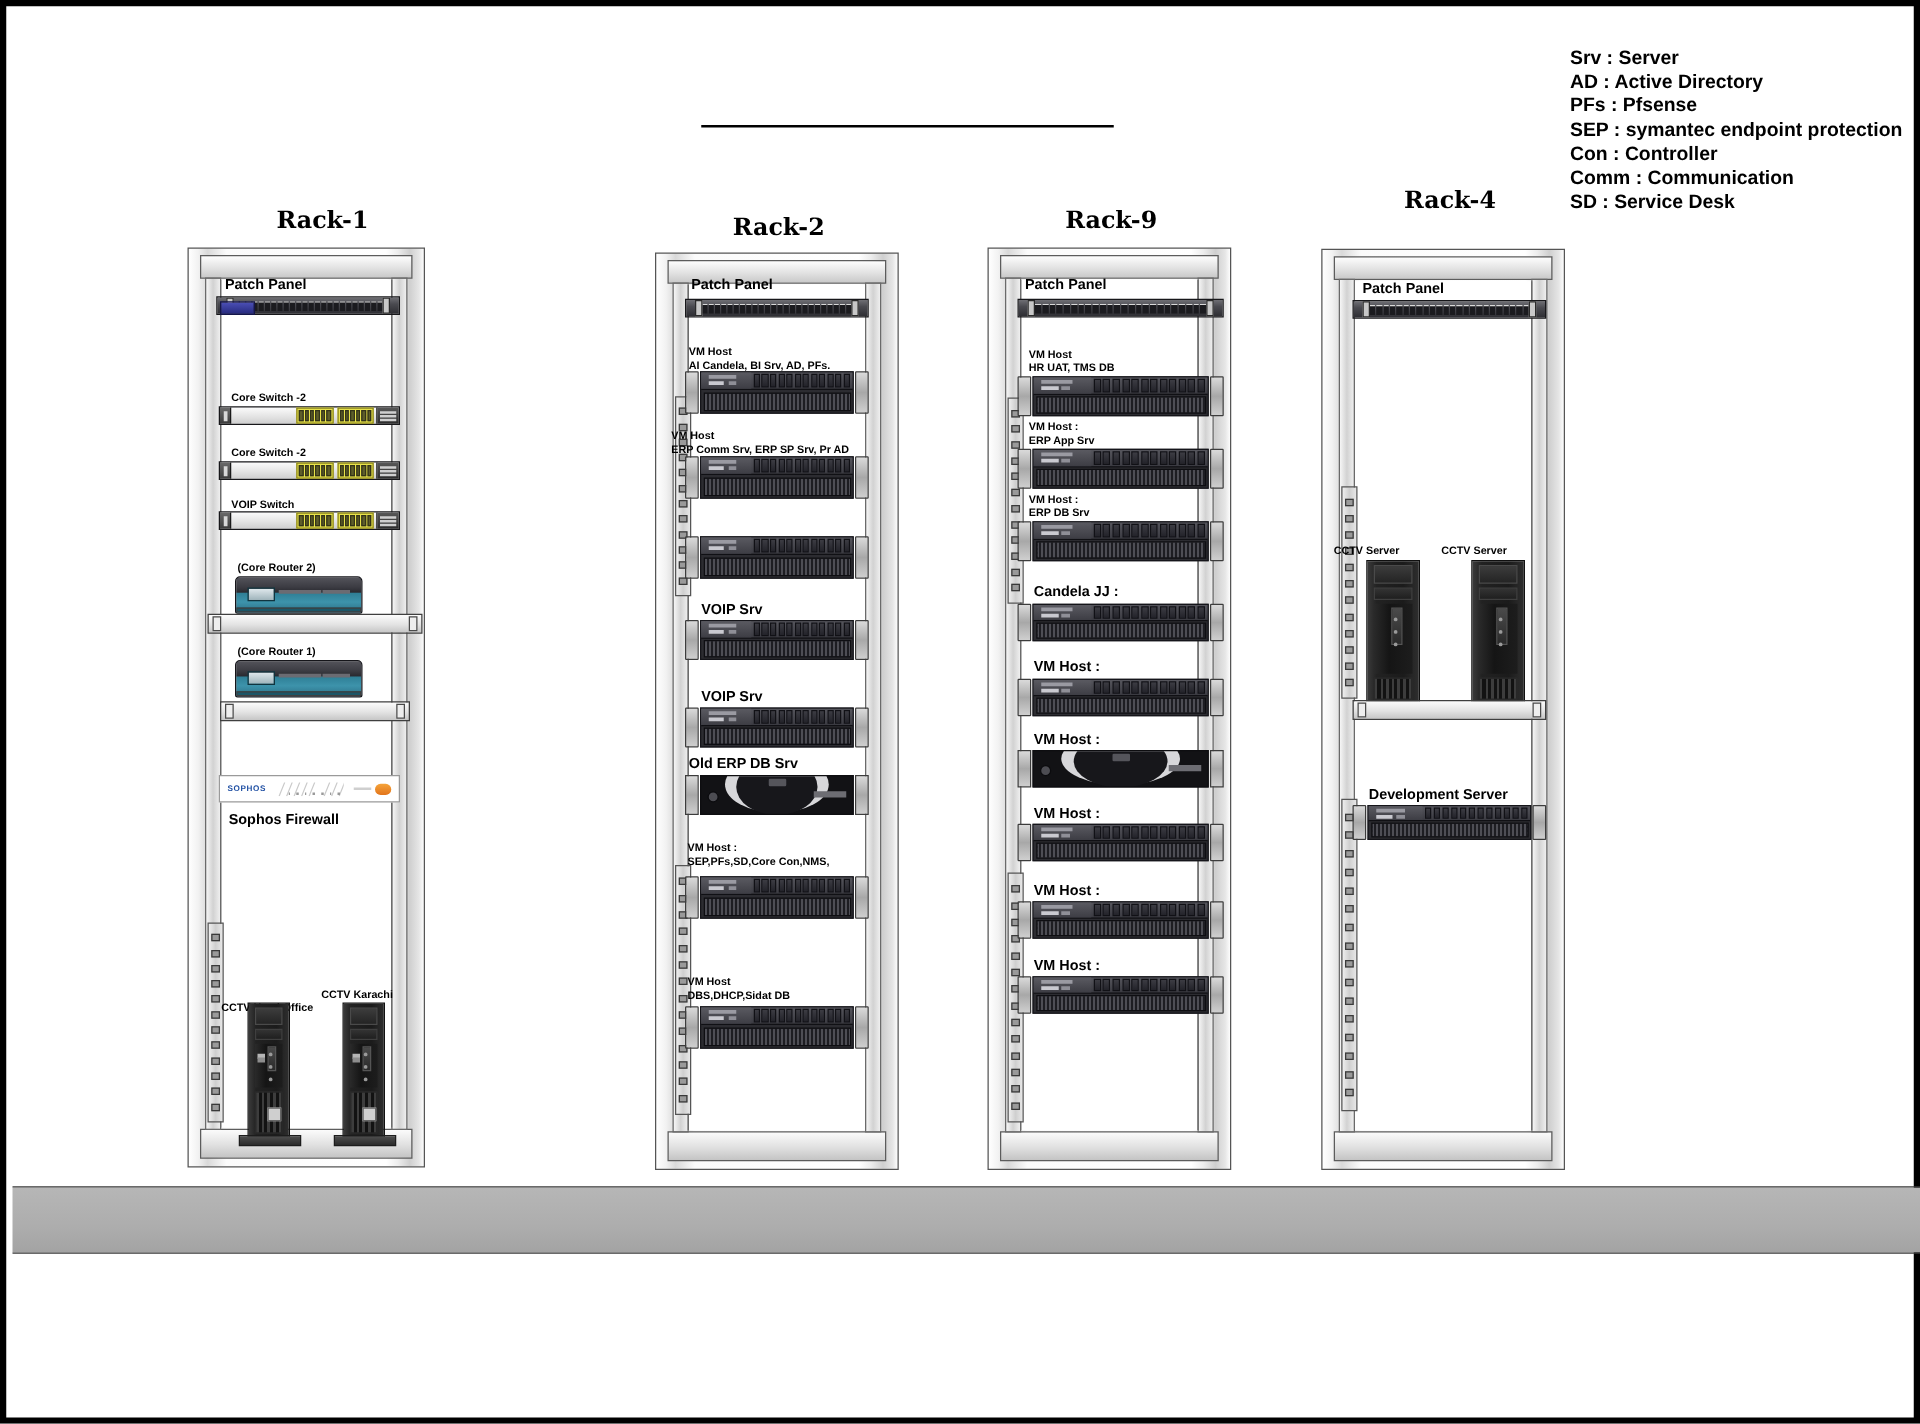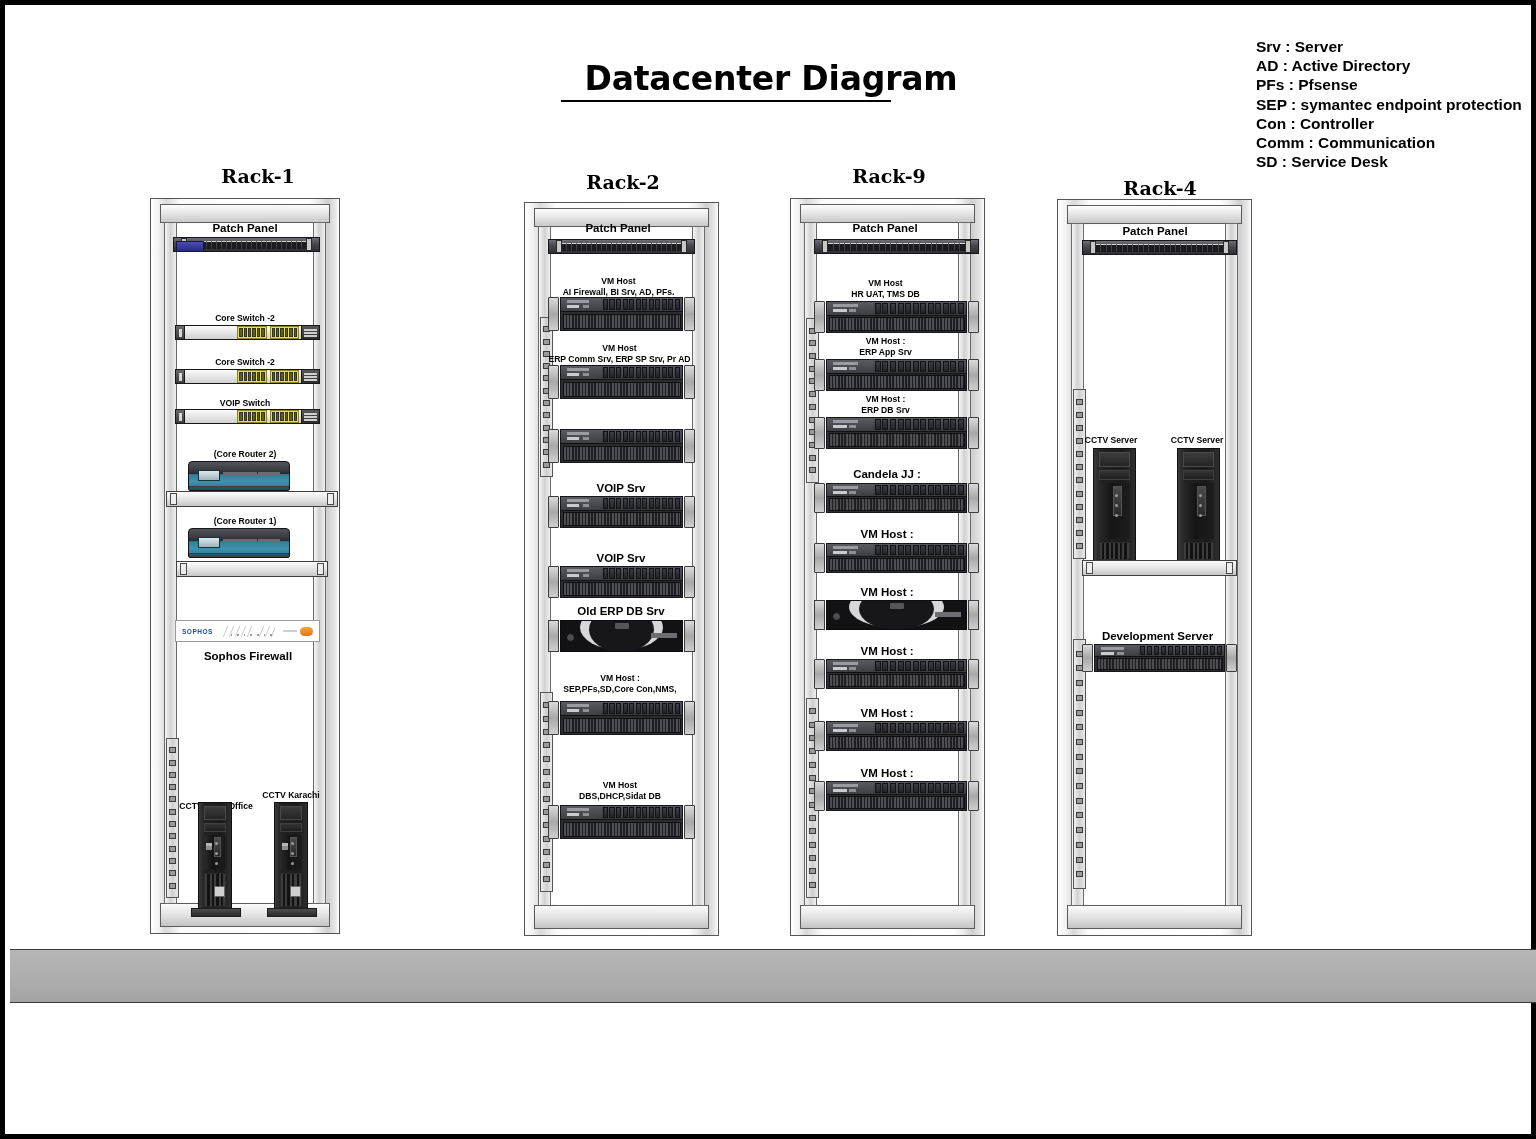--- a/index.html
+++ b/index.html
@@ -46,21 +46,21 @@
   .rack .post-l{left:14px;} .rack .post-r{right:14px;}
 
   
   .pdu{position:absolute;width:13px;background:linear-gradient(to right,#efefef,#cfcfcf 50%,#e8e8e8);
        border:1px solid #555;display:flex;flex-direction:column;align-items:center;
        justify-content:space-evenly;padding:2px 0;box-sizing:border-box;overflow:hidden;}
   .pdu i{display:block;width:7px;height:6px;background:#9a9a9a;border:.7px solid #3a3a3a;
          box-sizing:border-box;}
 
   
-  .lbl{position:absolute;text-align:center;color:#000;line-height:10.5px;
+  .lbl{position:absolute;text-align:left;color:#000;line-height:10.5px;
        font-size:8.6px;font-weight:bold;white-space:nowrap;
        font-family:"Liberation Sans",sans-serif;}
   .lbl.big{font-size:11.5px;}
   .lbl.two{line-height:11px;}
 
   
   .patch{position:absolute;height:15px;box-sizing:border-box;
      background:linear-gradient(to bottom,#6f6f74,#4a4a50 40%,#2e2e33);
      border:1.4px solid #17171a;display:flex;align-items:center;padding:0 7px;}
   .patch .ports{flex:1;height:8px;display:flex;gap:1px;overflow:hidden;}
@@ -175,21 +175,20 @@
   .sophos .right{display:flex;align-items:center;gap:3px;}
   .sophos .right s{display:block;width:14px;height:1.5px;background:#cfcfcf;text-decoration:none;}
   .sophos .right b{display:block;width:13px;height:9px;border-radius:5px;
      background:linear-gradient(to bottom,#f5a43a,#e2741b);}
 </style>
 </head>
 <body>
 
 <div id="canvas">
 
-  <div class="title">Datacenter Diagram</div>
   <div class="title-rule"></div>
 
   <div class="legend">
     <div>Srv : Server</div>
     <div>AD : Active Directory</div>
     <div>PFs : Pfsense</div>
     <div>SEP : symantec endpoint protection</div>
     <div>Con : Controller</div>
     <div>Comm : Communication</div>
     <div>SD : Service Desk</div>
@@ -507,21 +506,21 @@
         <span></span>
         <span></span>
         <span></span>
         <span></span>
     </div>
     <div class="ear"></div>
   </div>
 
   <div class="lbl two" style="left:546px;top:271px;width:135px;">
     <span>VM Host</span><br>
-    <span>AI Firewall, BI  Srv, AD, PFs.</span>
+    <span>AI Candela, BI  Srv, AD, PFs.</span>
   </div>
   <div class="srv" style="left:543px;top:292px;width:147px;height:34px;">
     <div class="ear"></div>
     <div class="body">
       <div class="top">
         <div class="left">
             <b></b>
             <s></s>
             <u></u>
           </div>
@@ -1073,21 +1072,21 @@
             <i></i>
             <i></i>
             <i></i>
         </div>
       </div>
       <div class="grille"></div>
     </div>
     <div class="ear"></div>
   </div>
 
-  <div class="rack-title" style="left:1085px;top:172px;width:140px;">Rack-4</div>
+  <div class="rack-title" style="left:1085px;top:144px;width:140px;">Rack-4</div>
   <div class="rack" style="left:1052px;top:194px;width:195px;height:737px;">
     <div class="outer"></div>
     <div class="bay" style="left:26px;right:26px;top:26px;bottom:32px;"></div>
     <div class="cap-top"></div>
     <div class="cap-bot"></div>
     <div class="post-l"></div>
     <div class="post-r"></div>
     <div class="pdu" style="left:16px;top:190px;height:170px;">
       <i></i>
         <i></i>

